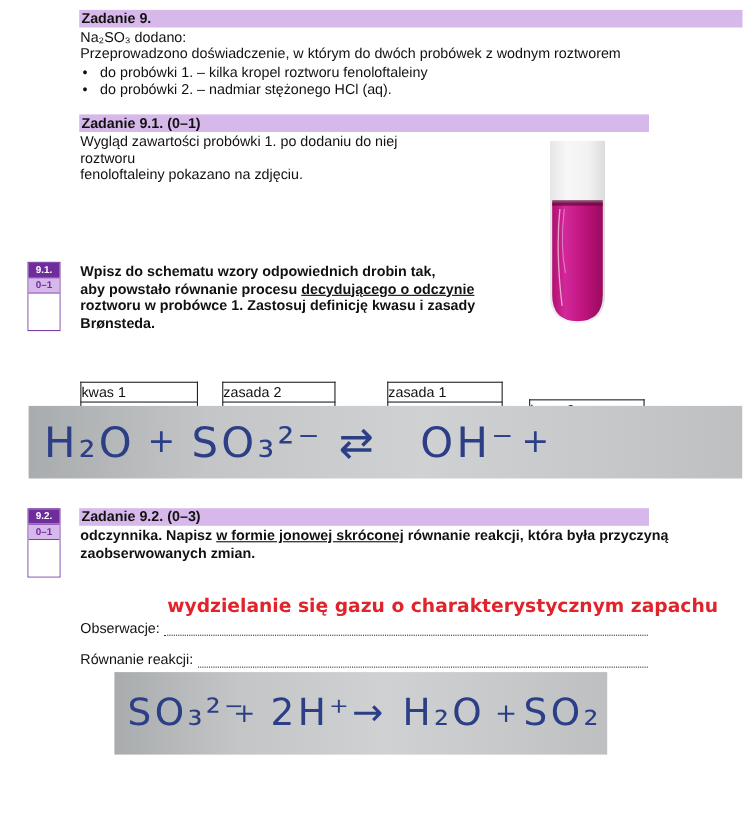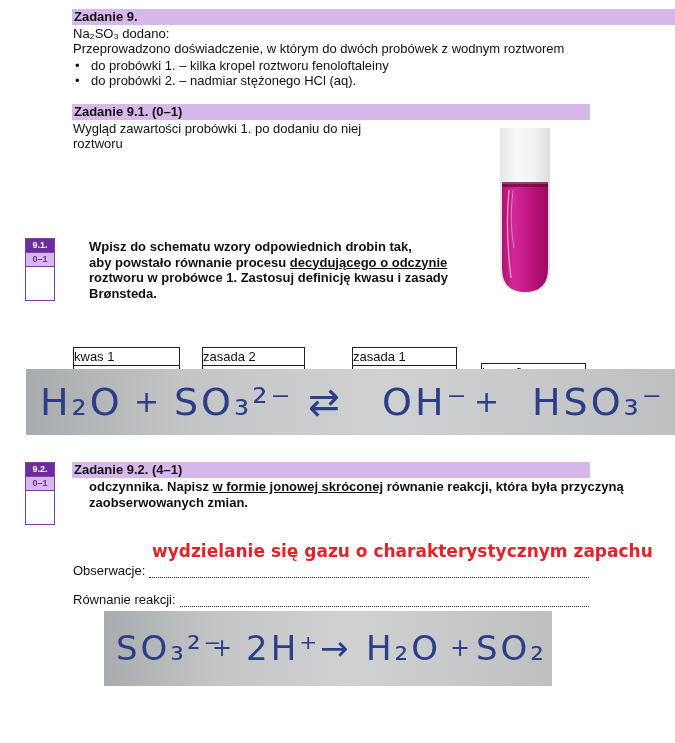--- a/index.html
+++ b/index.html
@@ -2,21 +2,21 @@
 <html><head>
 <meta charset="utf-8">
 <style>
   html, body { margin: 0; padding: 0; background: #ffffff; }
   body { width: 675px; height: 743px; position: relative; overflow: hidden;
          font-family: "Liberation Sans", sans-serif; color: #111; }
   .abs { position: absolute; }
   .header-bar { background: #d7b8ea; height: 16px; font-weight: bold; font-size: 13px;
                 line-height: 16px; padding-left: 2px; box-sizing: border-box; }
   .text { font-size: 13px; line-height: 15px; }
-  .bold { font-weight: bold; margin-left: 16px; }
+  .bold { font-weight: bold; }
   .u { text-decoration: underline; }
   ul.bullets { margin: 0; padding: 0; list-style: none; }
   ul.bullets li { position: relative; padding-left: 18px; font-size: 13px; line-height: 15px; }
   ul.bullets li::before { content: "\2022"; position: absolute; left: 2px; top: 0; }
   .score-box { width: 30px; border: 1.5px solid #7a3fa8; box-sizing: border-box; }
   .score-box .num { background: #6f2c9b; color: #fff; font-size: 9px; font-weight: bold;
                     text-align: center; height: 13px; line-height: 13px; }
   .score-box .pts { background: #d7b8ea; color: #6f2c9b; font-size: 9px; font-weight: bold;
                     text-align: center; height: 13px; line-height: 13px;
                     border-top: 1px solid #7a3fa8; border-bottom: 1px solid #7a3fa8; }
@@ -43,20 +43,21 @@
 <ul class="abs bullets" style="left:73px; top:58px; width:520px;">
   <li>do probówki 1. – kilka kropel roztworu fenoloftaleiny</li>
   <li>do probówki 2. – nadmiar stężonego HCl (aq).</li>
 </ul>
 
 <div class="abs header-bar" style="left:72px; top:104px; width:518px;">
   <span>Zadanie 9.1. (0–1)</span>
 </div>
 <div class="abs text" style="left:73px; top:121px; width:340px;">
   <div>Wygląd zawartości probówki 1. po dodaniu do niej roztworu</div>
+  <div>fenoloftaleiny pokazano na zdjęciu.</div>
 </div>
 
 <div class="abs" style="left:495px; top:128px; width:60px; height:168px;">
   <svg width="60" height="168" viewBox="0 0 60 168">
     <defs>
       <linearGradient id="glass" x1="0" x2="1" y1="0" y2="0">
         <stop offset="0" stop-color="#e6e6e6"></stop>
         <stop offset="0.3" stop-color="#f7f7f7"></stop>
         <stop offset="0.7" stop-color="#f2f2f2"></stop>
         <stop offset="1" stop-color="#dcdcdc"></stop>
@@ -106,31 +107,30 @@
   <div class="tbl-cell-lower" style="width:105px;"></div>
 </div>
 
 <div class="abs photo-strip" style="left:26px; top:369px; width:649px; height:66px; font-size:38px; line-height:66px;">
   <span style="position:absolute; left:14px;">H₂O</span>
   <span style="position:absolute; left:108px; font-size:30px;">+</span>
   <span style="position:absolute; left:148px;">SO₃²⁻</span>
   <span style="position:absolute; left:282px;">⇄</span>
   <span style="position:absolute; left:356px;">OH⁻</span>
   <span style="position:absolute; left:448px; font-size:30px;">+</span>
-  <span style="position:absolute; left:506px;">HSO₃⁻</span>
 </div>
 
 <div class="abs score-box" style="left:25px; top:462px;">
   <div class="num">9.2.</div>
   <div class="pts">0–1</div>
   <div class="blank"></div>
 </div>
 
 <div class="abs header-bar" style="left:72px; top:462px; width:518px;">
-  <span>Zadanie 9.2. (4–1)</span>
+  <span>Zadanie 9.2. (0–3)</span>
 </div>
 <div class="abs text bold" style="left:73px; top:479px; width:560px; line-height:15.5px;">
   <div><span>odczynnika. Napisz </span><span class="u">w formie jonowej skróconej</span><span> równanie reakcji, która była przyczyną</span></div>
   <div>zaobserwowanych zmian.</div>
 </div>
 
 <div class="abs answer-red" style="left:152px; top:541px;">wydzielanie się gazu o charakterystycznym zapachu</div>
 
 <div class="abs text" style="left:73px; top:563px; width:516px; display:flex; align-items:flex-end;">
   <span>Obserwacje:</span>

